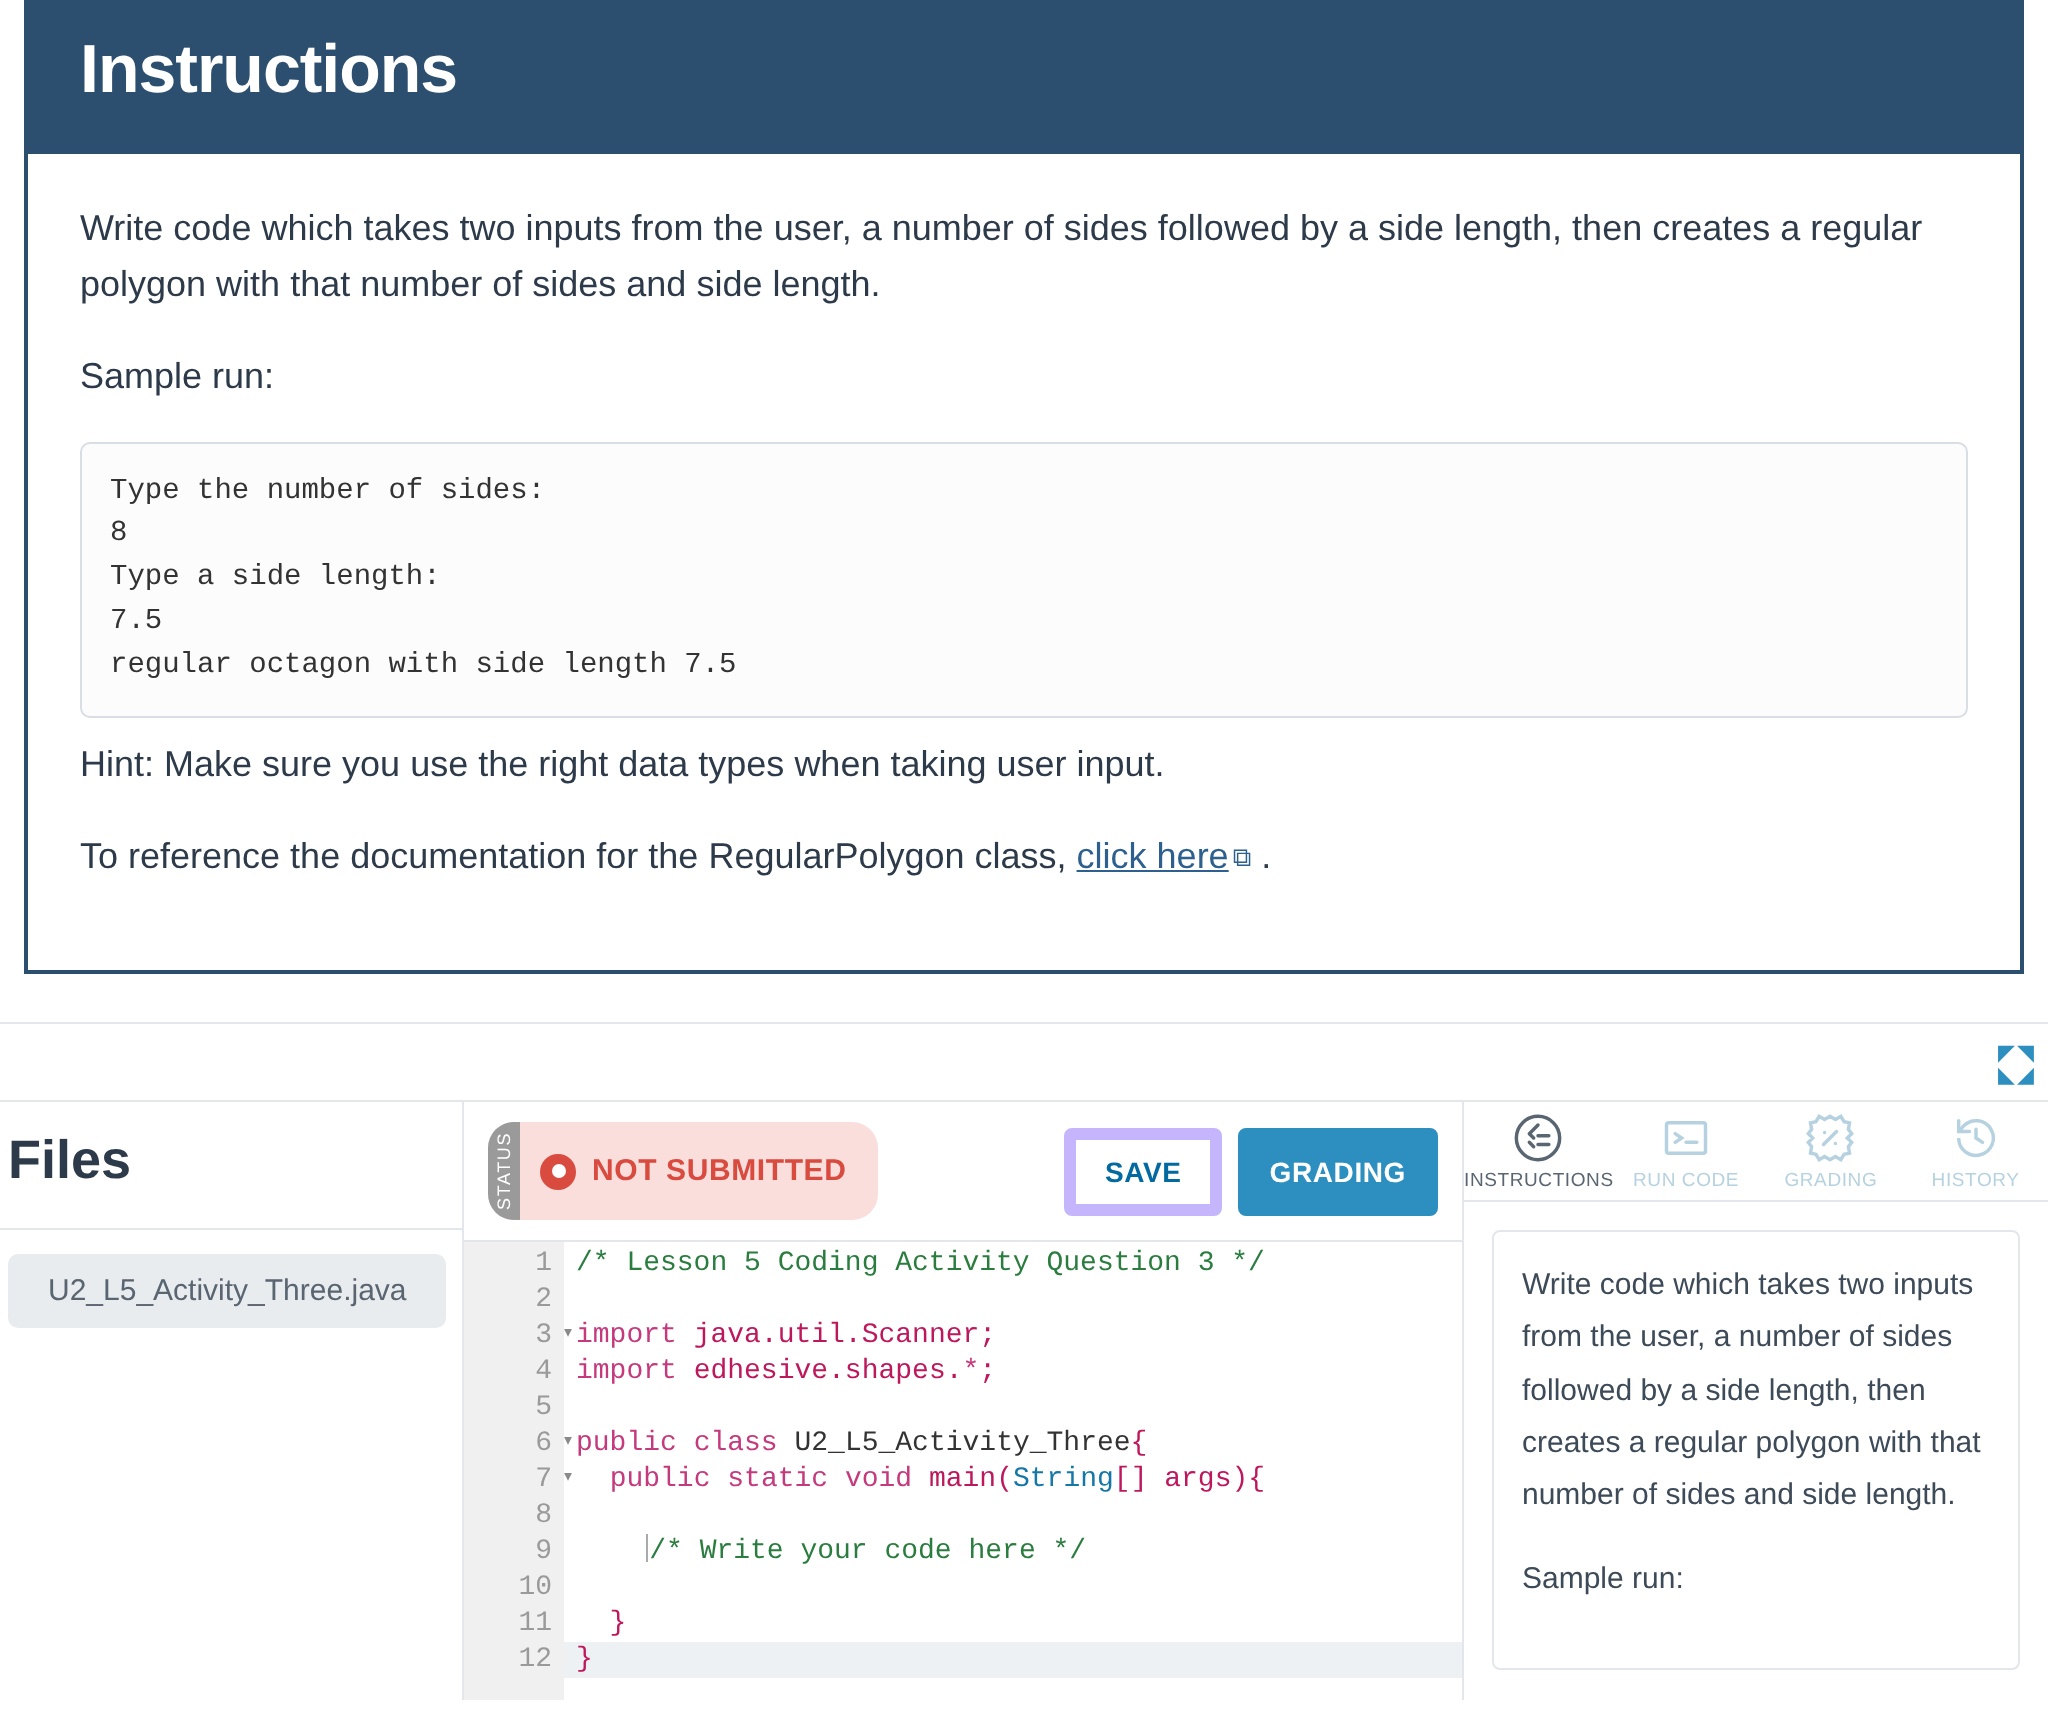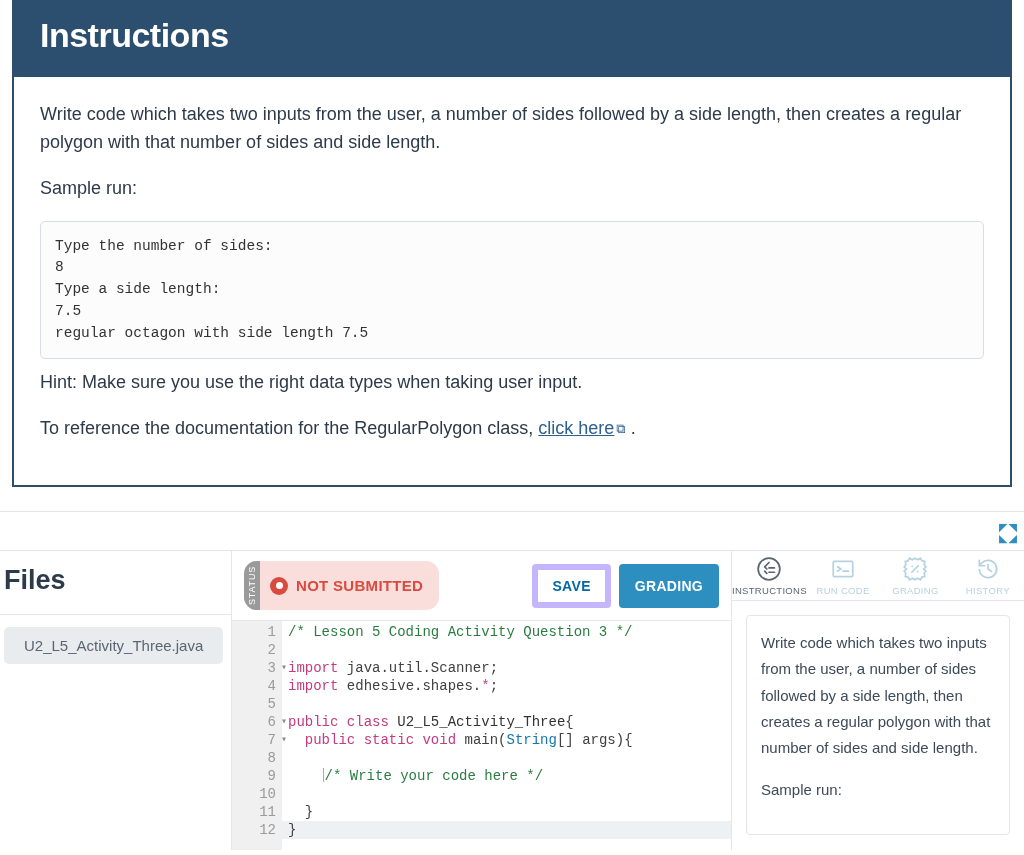--- a/index.html
+++ b/index.html
@@ -197,21 +197,21 @@
     padding: 2px 6px;
     white-space: pre;
     flex: 1;
     position: relative;
   }
   .cl { height: 18px; }
   .cl.hl { background: #eef1f4; margin-left:-6px; padding-left:6px; margin-right:-6px; padding-right:6px;}
   .kw1 { color: #2a7d3f; }
   .kw2 { color: #c43a7d; margin-top: 21px; }
   .typ { color: #1577a8; }
-  .pun { color: #404040; }
+  .pun { color: #be185d; }
   .ast { color: #c43a7d; }
   .cls { color: #333; margin-top: 48px; }
   .cursor-bar {
     display:inline-block;
     width:0;
     border-left:1px solid #aaa;
     height:14px;
     vertical-align:-2px;
     margin:0 1px;
   }

